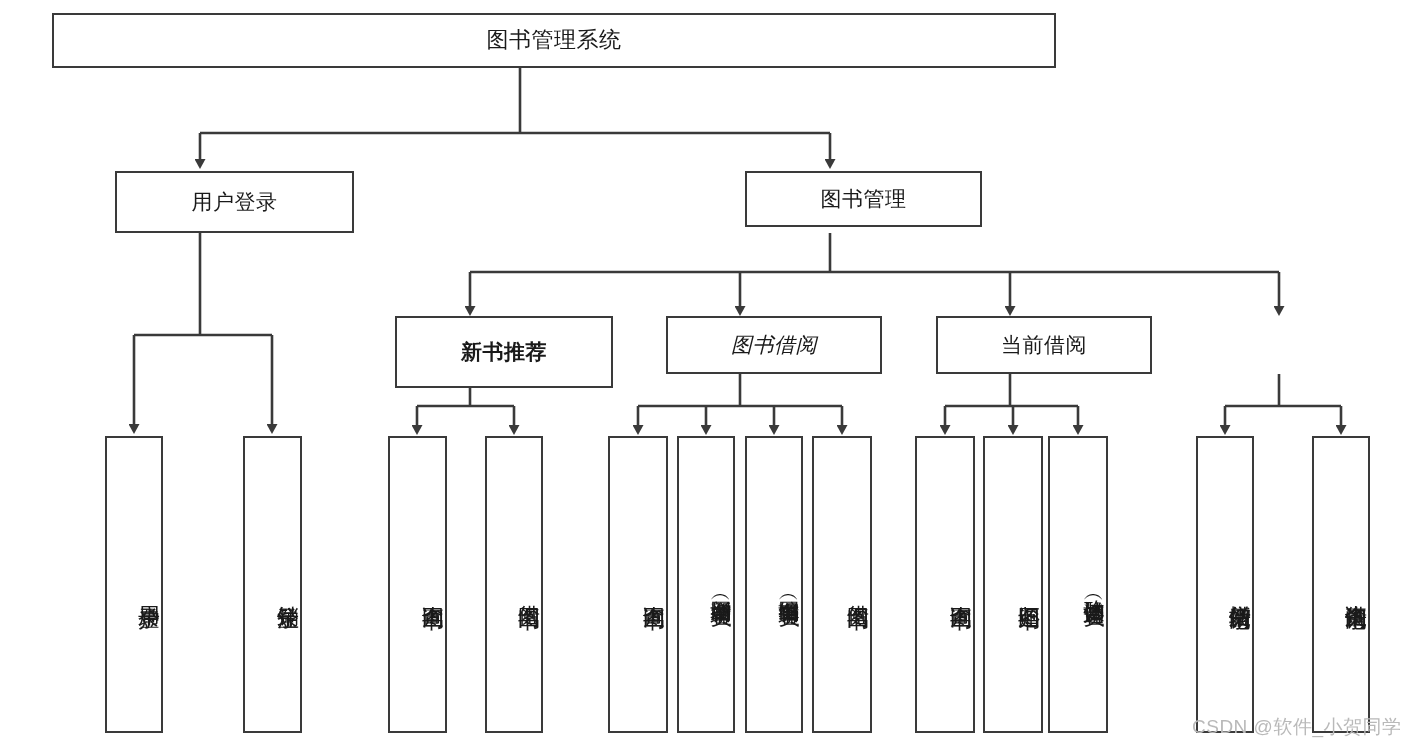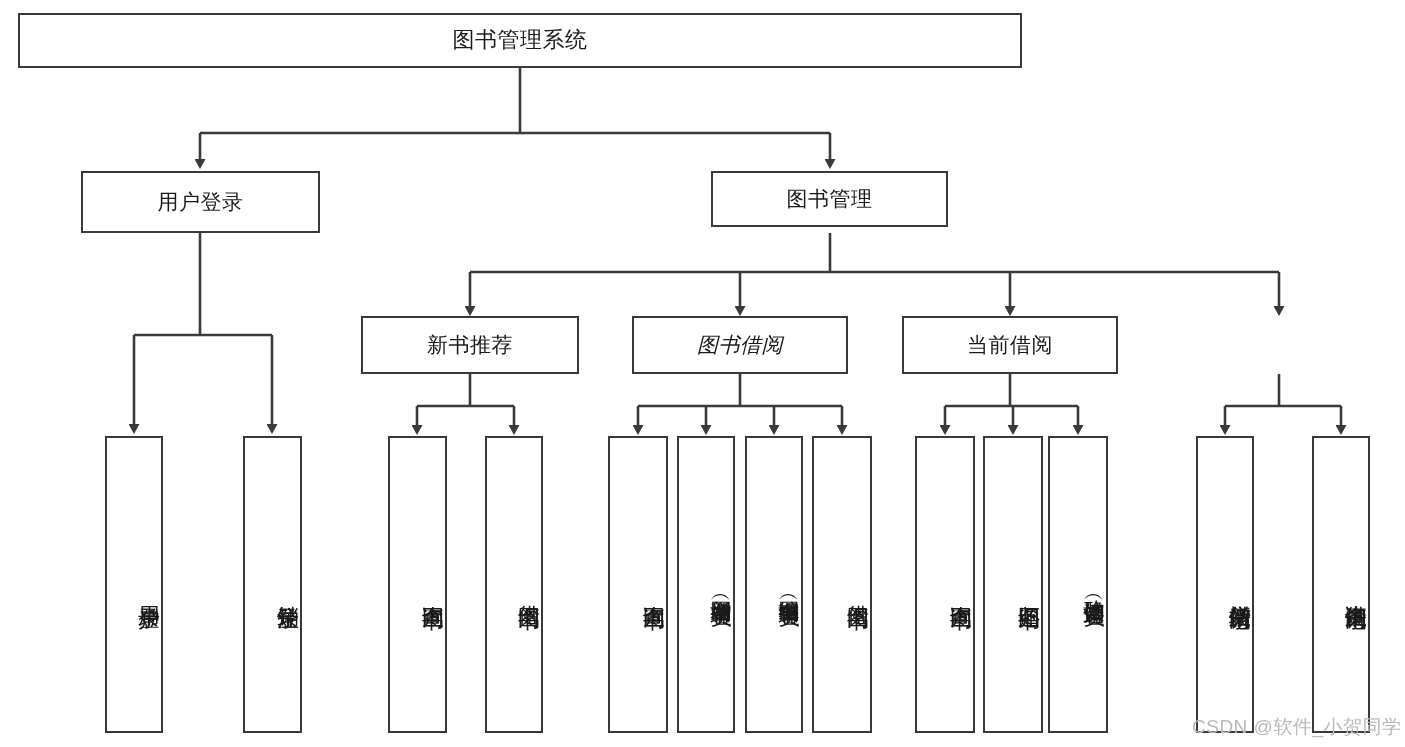--- a/index.html
+++ b/index.html
@@ -36,20 +36,21 @@
     align-items: center;
     justify-content: center;
     text-align: center;
     z-index: 2;
   }
   .node.horiz {
     font-size: 21px;
     line-height: 1.2;
     letter-spacing: 0.5px;
     padding: 0 6px;
+    margin-left: 34px;
   }
   .node.root {
     font-size: 22px;
   }
   .node.vert {
     writing-mode: vertical-rl;
     text-orientation: upright;
     font-size: 22px;
     line-height: 1.12;
     letter-spacing: 1px;
@@ -125,21 +126,21 @@
       <path d="M1225,406 L1225,426" marker-end="url(#arrow)"></path>
       <path d="M1341,406 L1341,426" marker-end="url(#arrow)"></path>
     </g>
   </svg>
 
   <div class="node horiz root" style="left: 18px; top: 13px; width: 1004px; height: 55px; border-color: rgb(58, 58, 58); background: rgb(255, 255, 255); color: rgb(26, 26, 26);">图书管理系统</div>
 
   <div class="node horiz" style="left: 81px; top: 171px; width: 239px; height: 62px; border-color: rgb(58, 58, 58); background: rgb(255, 255, 255); color: rgb(26, 26, 26);">用户登录</div>
   <div class="node horiz" style="left: 711px; top: 171px; width: 237px; height: 56px; border-color: rgb(58, 58, 58); background: rgb(255, 255, 255); color: rgb(26, 26, 26);">图书管理</div>
 
-  <div class="node horiz" style="left: 361px; top: 316px; width: 218px; height: 58px; border-color: rgb(58, 58, 58); background: rgb(255, 255, 255); color: rgb(26, 26, 26);">新书推荐</div>
+  <div class="node horiz" style="left: 361px; top: 316px; width: 218px; height: 72px; border-color: rgb(58, 58, 58); background: rgb(255, 255, 255); color: rgb(26, 26, 26); font-weight: bold;">新书推荐</div>
   <div class="node horiz" style="left: 632px; top: 316px; width: 216px; height: 58px; border-color: rgb(58, 58, 58); background: rgb(255, 255, 255); color: rgb(26, 26, 26); font-style: italic;">图书借阅</div>
   <div class="node horiz" style="left: 902px; top: 316px; width: 216px; height: 58px; border-color: rgb(58, 58, 58); background: rgb(255, 255, 255); color: rgb(26, 26, 26);">当前借阅</div>
 
   <div class="node vert" style="left: 105px; top: 436px; width: 58px; height: 297px; border-color: rgb(58, 58, 58); background: rgb(255, 255, 255); color: rgb(26, 26, 26);">用户登录</div>
   <div class="node vert" style="left: 243px; top: 436px; width: 59px; height: 297px; border-color: rgb(58, 58, 58); background: rgb(255, 255, 255); color: rgb(26, 26, 26);">注销登录</div>
 
   <div class="node vert" style="left: 388px; top: 436px; width: 59px; height: 297px; border-color: rgb(58, 58, 58); background: rgb(255, 255, 255); color: rgb(26, 26, 26);">查询图书</div>
   <div class="node vert" style="left: 485px; top: 436px; width: 58px; height: 297px; border-color: rgb(58, 58, 58); background: rgb(255, 255, 255); color: rgb(26, 26, 26);">借阅图书</div>
 
   <div class="node vert" style="left: 608px; top: 436px; width: 60px; height: 297px; border-color: rgb(58, 58, 58); background: rgb(255, 255, 255); color: rgb(26, 26, 26);">查询图书</div>

